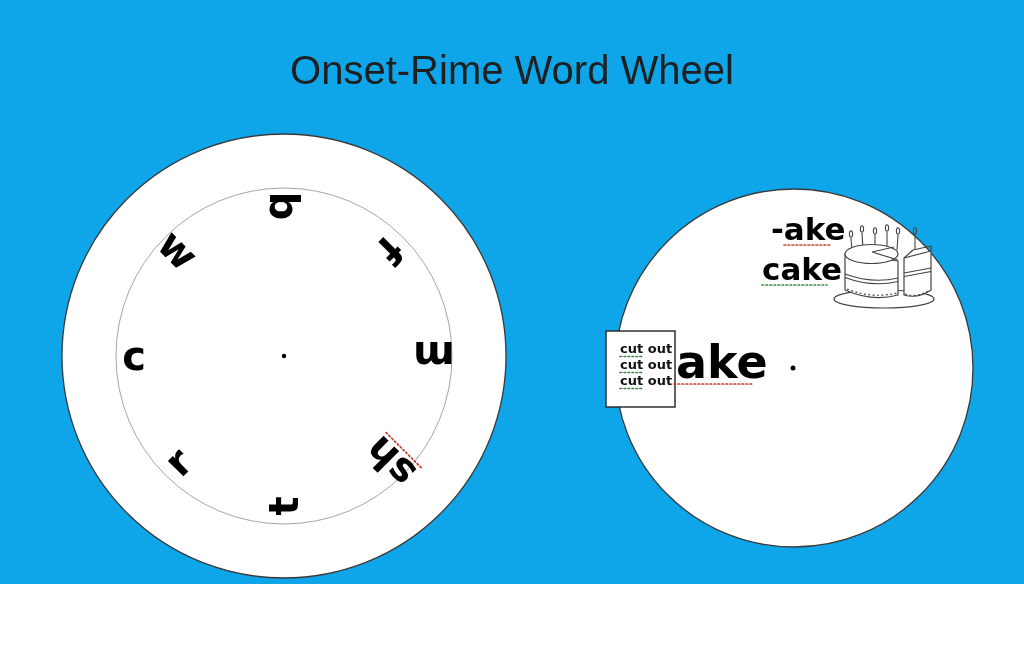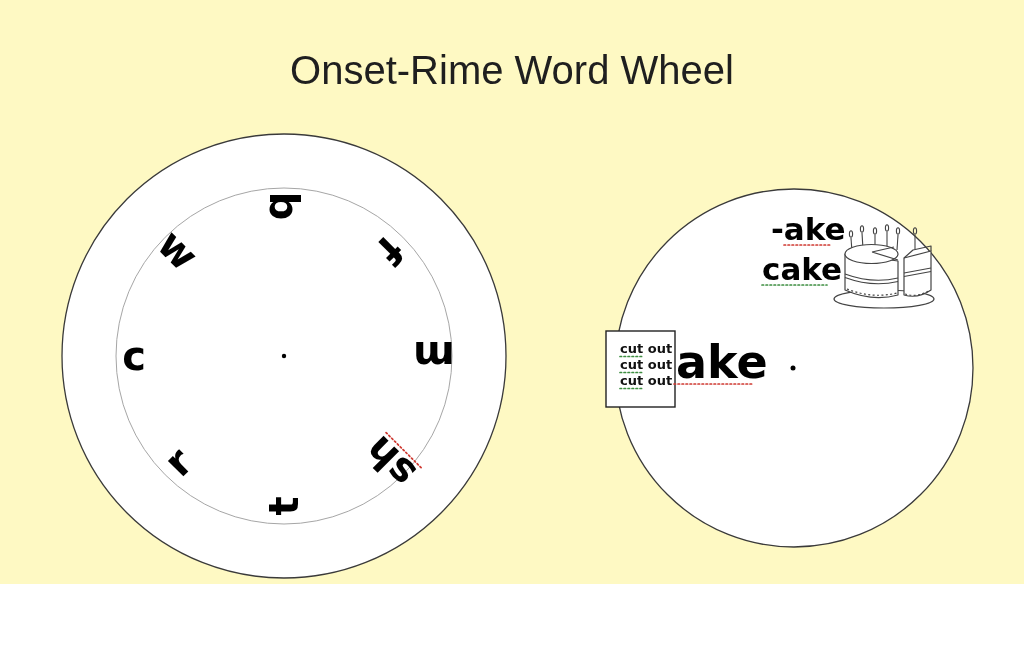--- a/index.html
+++ b/index.html
@@ -1,16 +1,16 @@
 <!DOCTYPE html>
 <html><head>
 <meta charset="utf-8">
 <style>
   html,body{margin:0;padding:0;background:#ffffff;}
-  .page{position:relative;width:1024px;height:584px;background:#fef9c3;overflow:hidden;
+  .page{position:relative;width:1024px;height:584px;background:#0ea5e9;overflow:hidden;
         font-family:"Liberation Sans",sans-serif;}
   svg{display:block;}
   .title-text{font-family:"Liberation Sans",sans-serif;font-size:40px;fill:#1f1f1f;
               text-anchor:middle;}
   .onset{font-family:"DejaVu Sans",sans-serif;font-size:40px;font-weight:bold;fill:#000;
          text-anchor:middle;dominant-baseline:central;}
   .hand-lg{font-family:"DejaVu Sans",sans-serif;font-size:46px;font-weight:bold;fill:#000;}
   .hand-md{font-family:"DejaVu Sans",sans-serif;font-size:31px;font-weight:bold;fill:#000;}
   .hand-sm{font-family:"DejaVu Sans",sans-serif;font-size:13px;font-weight:bold;fill:#111;}
   .squiggle{stroke-width:1.7;stroke-dasharray:1.6 2.4;stroke-linecap:round;fill:none;}

